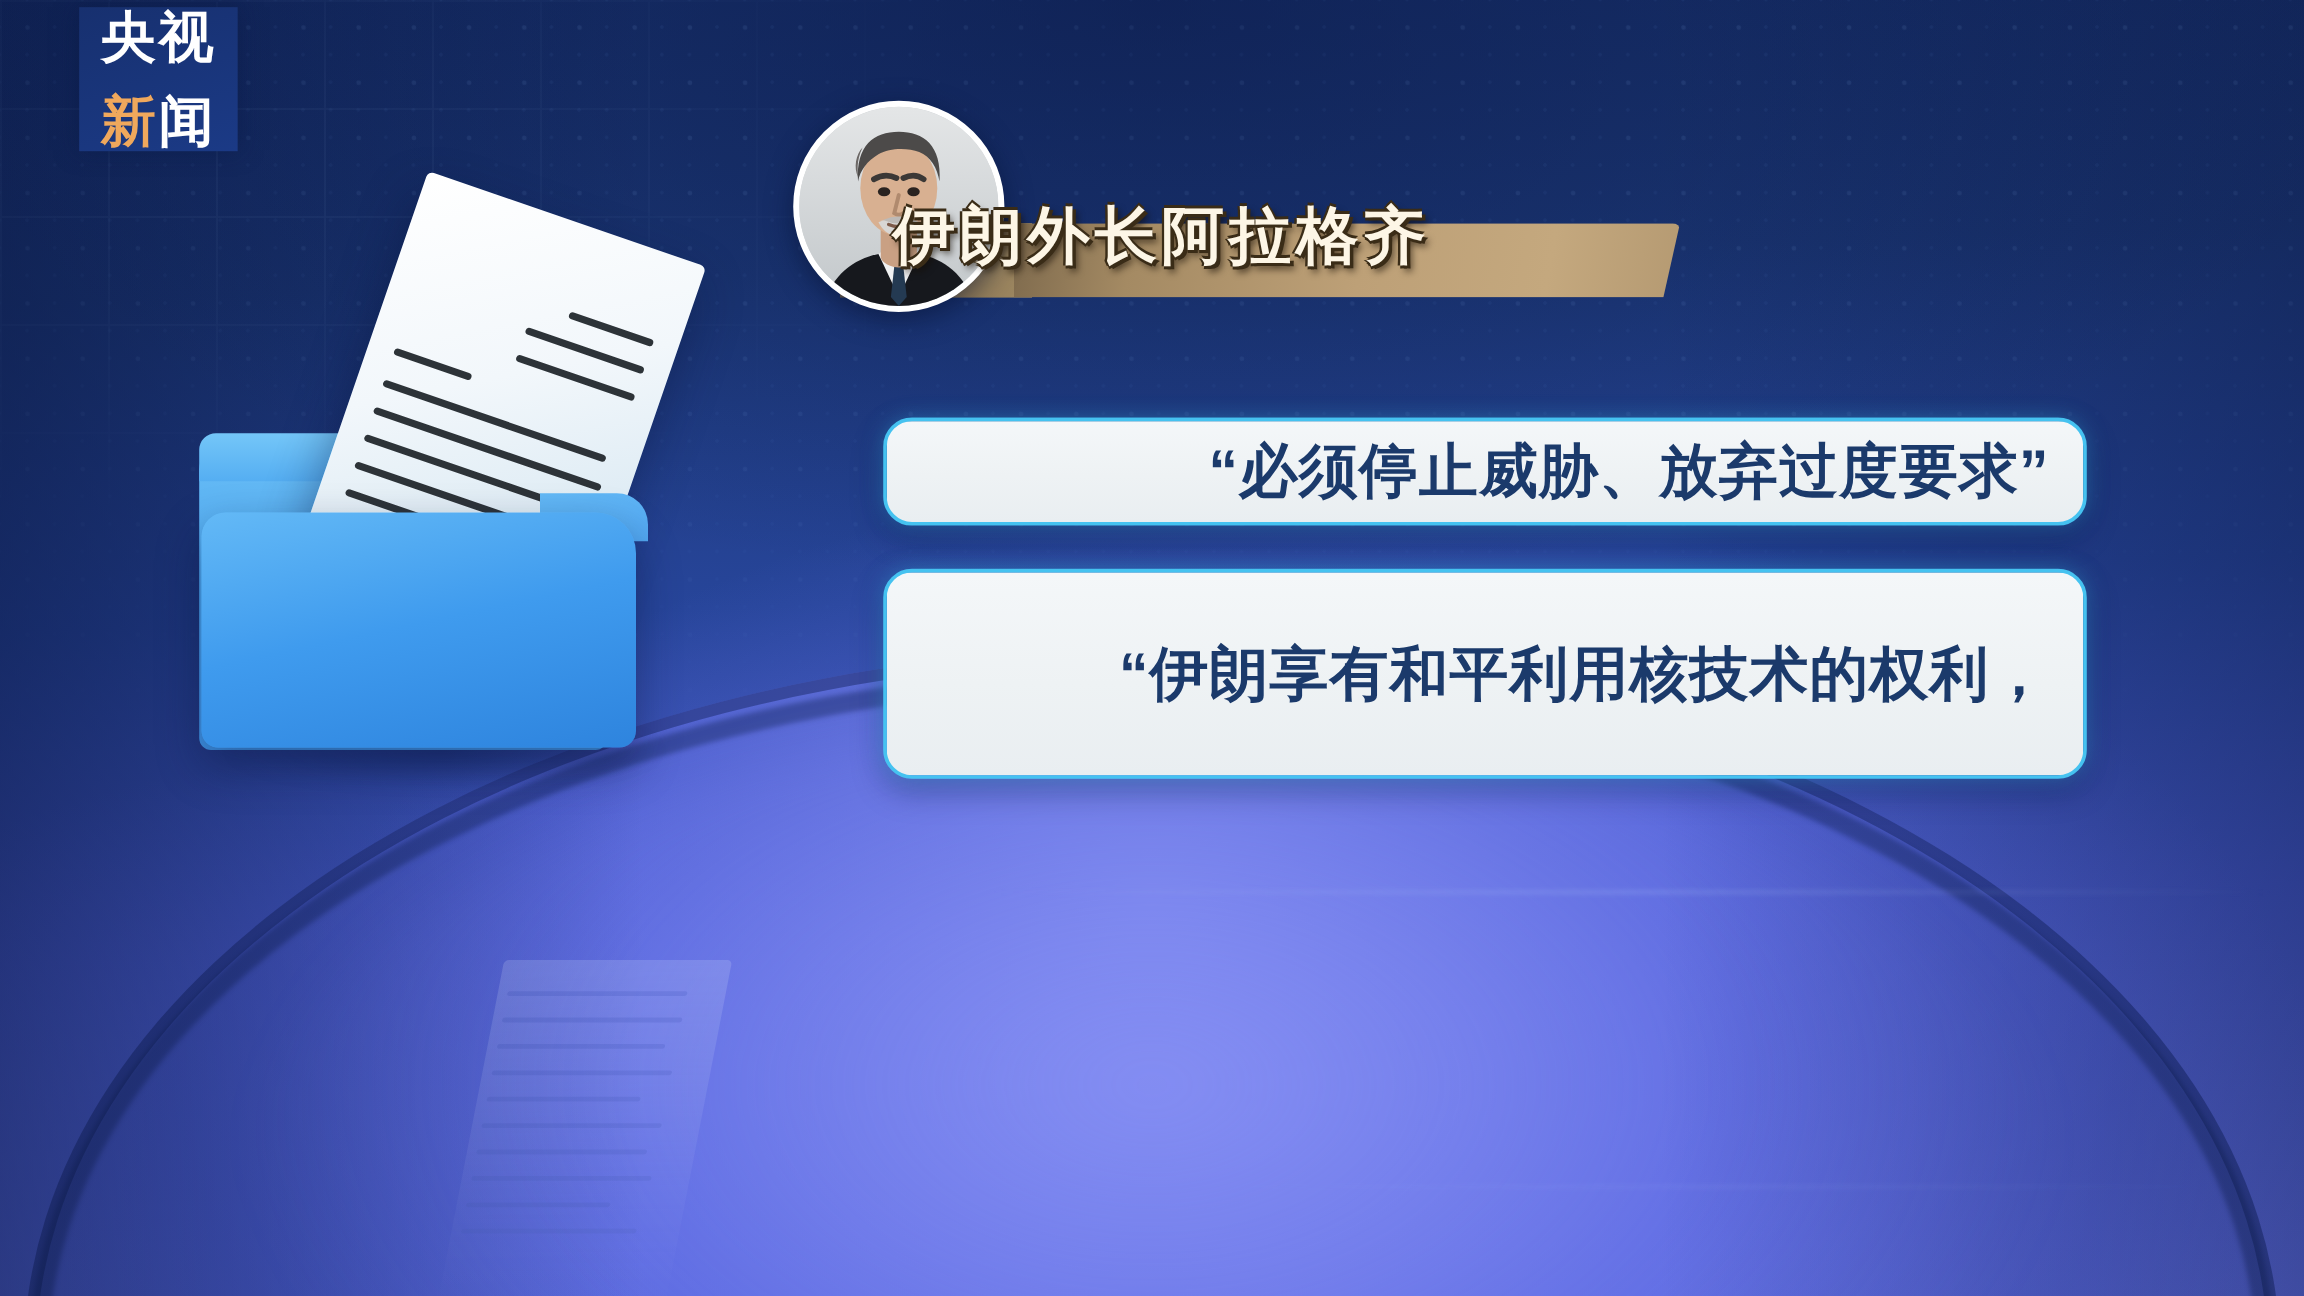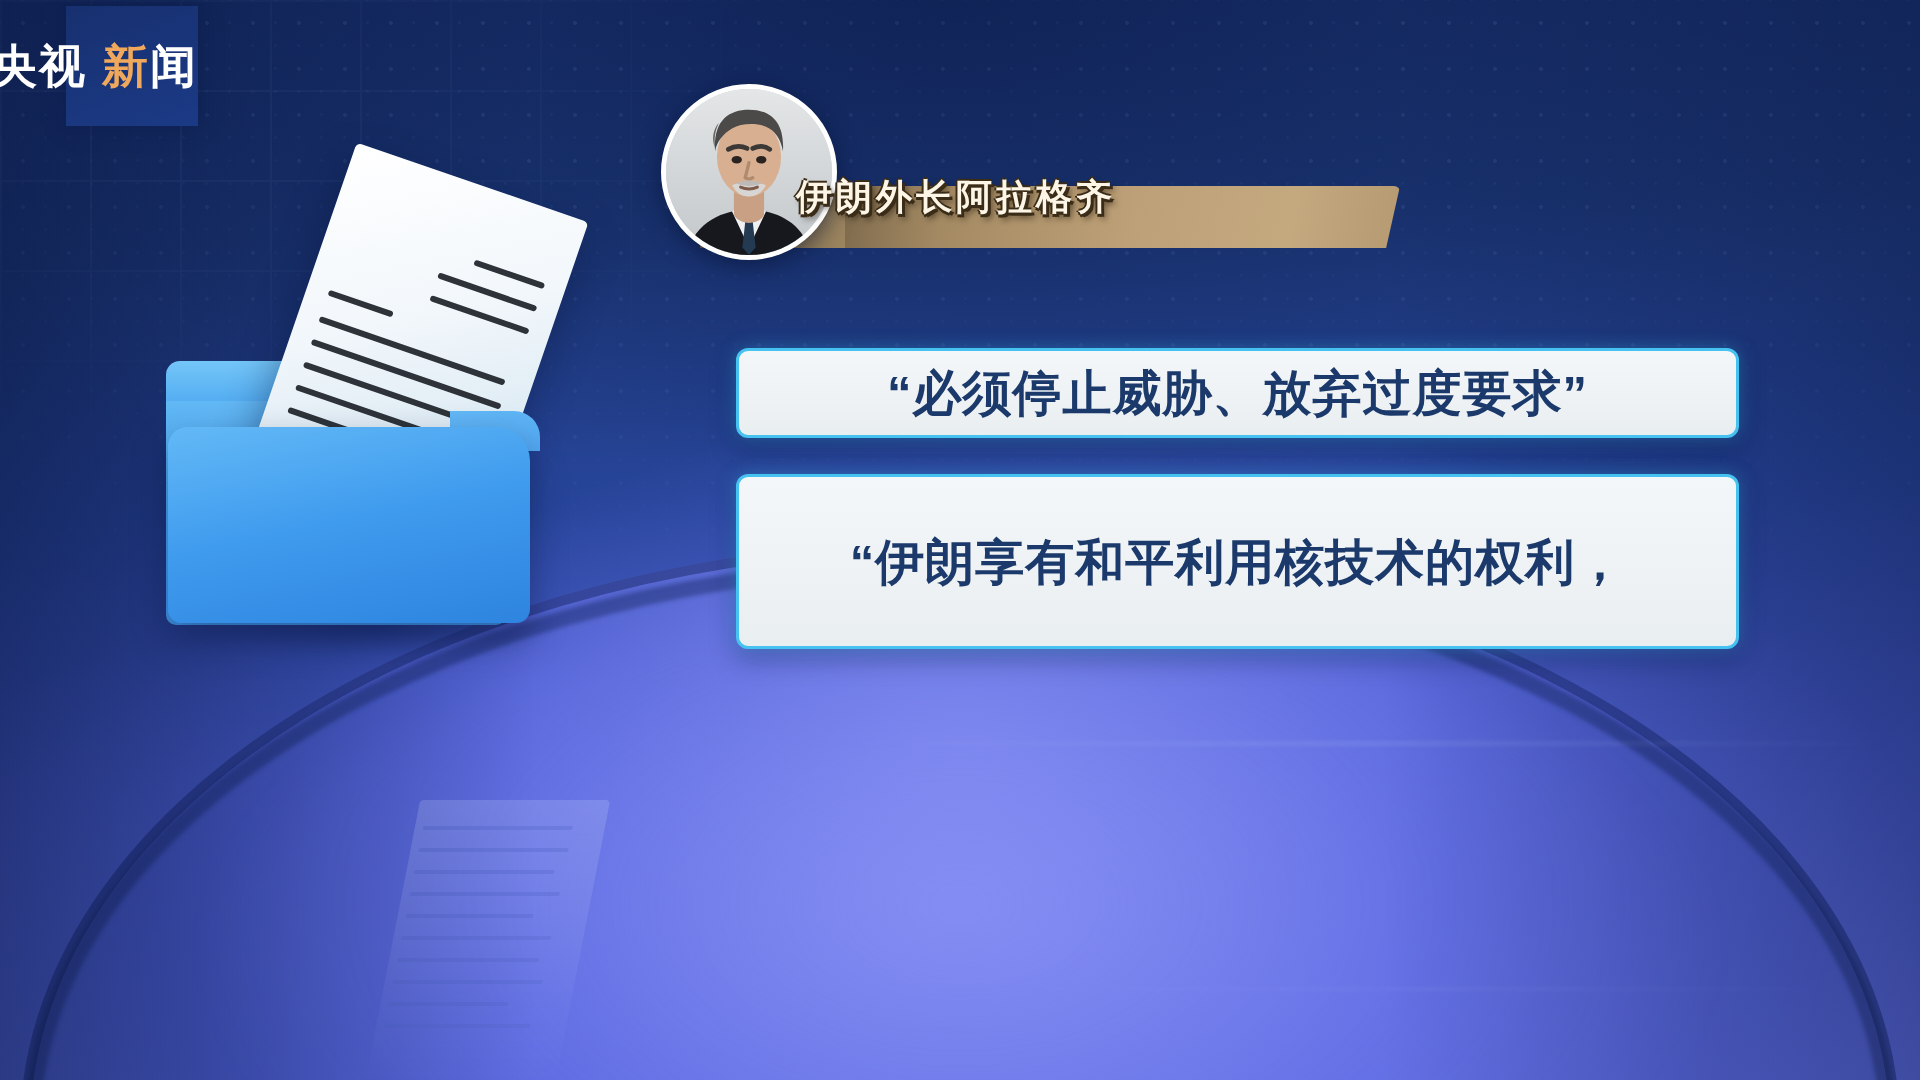--- a/index.html
+++ b/index.html
@@ -103,23 +103,23 @@
 
   
   .logo {
     position: absolute;
     left: 66px;
     top: 6px;
     width: 132px;
     height: 120px;
     background: linear-gradient(160deg, #17306f 0%, #1b3a86 100%);
     display: flex;
-    flex-direction: row;
+    flex-direction: column;
     align-items: center;
-    justify-content: flex-end;
+    justify-content: space-between;
     gap: 15px;
     box-shadow: 0 0 18px rgba(10,25,70,0.5);
   }
   .logo-line {
     font-size: 46px;
     line-height: 50px;
     font-weight: bold;
     letter-spacing: 2px;
     white-space: nowrap;
   }
@@ -255,51 +255,52 @@
     position: absolute;
     left: 700px;
     top: 186px;
     width: 160px;
     height: 62px;
     background: linear-gradient(100deg, #6e5e46 0%, #8d7855 60%, #a08a63 100%);
     z-index: 3;
   }
   .title-text {
     position: absolute;
-    left: 796px;
+    left: 744px;
     top: 160px;
     height: 74px;
     display: flex;
     align-items: center;
-    font-size: 36px;
+    font-size: 52px;
     font-weight: bold;
     letter-spacing: 4px;
     color: #fdf6e6;
     text-shadow:
       3px 3px 0 #3a2c17,
       -2px 0 0 #3a2c17,
       0 -2px 0 #3a2c17,
       0 3px 0 #3a2c17,
       4px 5px 6px rgba(20,12,4,0.65);
     white-space: nowrap;
     z-index: 7;
   }
 
   
   .quote-box {
     position: absolute;
     background: linear-gradient(180deg, #f4f7f9 0%, #eef2f4 55%, #e9eef1 100%);
     border: 3px solid #45c2f0;
-    border-radius: 12px;
+    border-radius: 24px;
     box-sizing: border-box;
     box-shadow: 0 0 18px rgba(60,190,245,0.35), 0 10px 26px rgba(6,18,56,0.35);
     display: flex;
     flex-direction: column;
     justify-content: center;
     z-index: 5;
+    align-items: flex-end;
   }
   #quote-box-1 {
     left: 736px;
     top: 348px;
     width: 1003px;
     height: 90px;
     padding: 0 28px;
   }
   #quote-box-2 {
     left: 736px;

